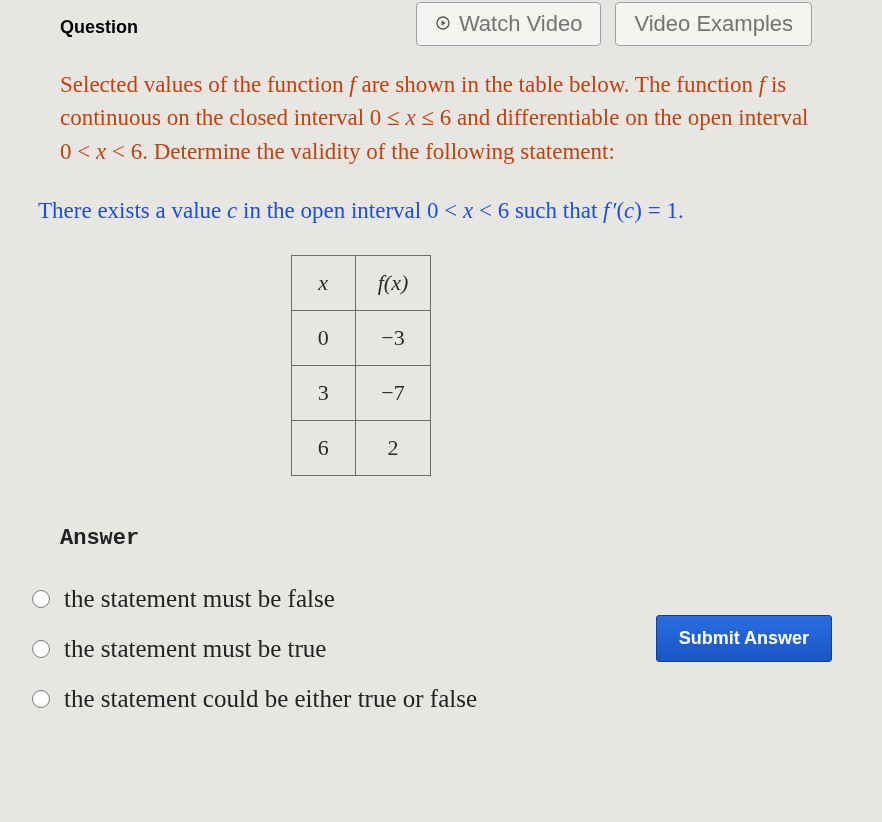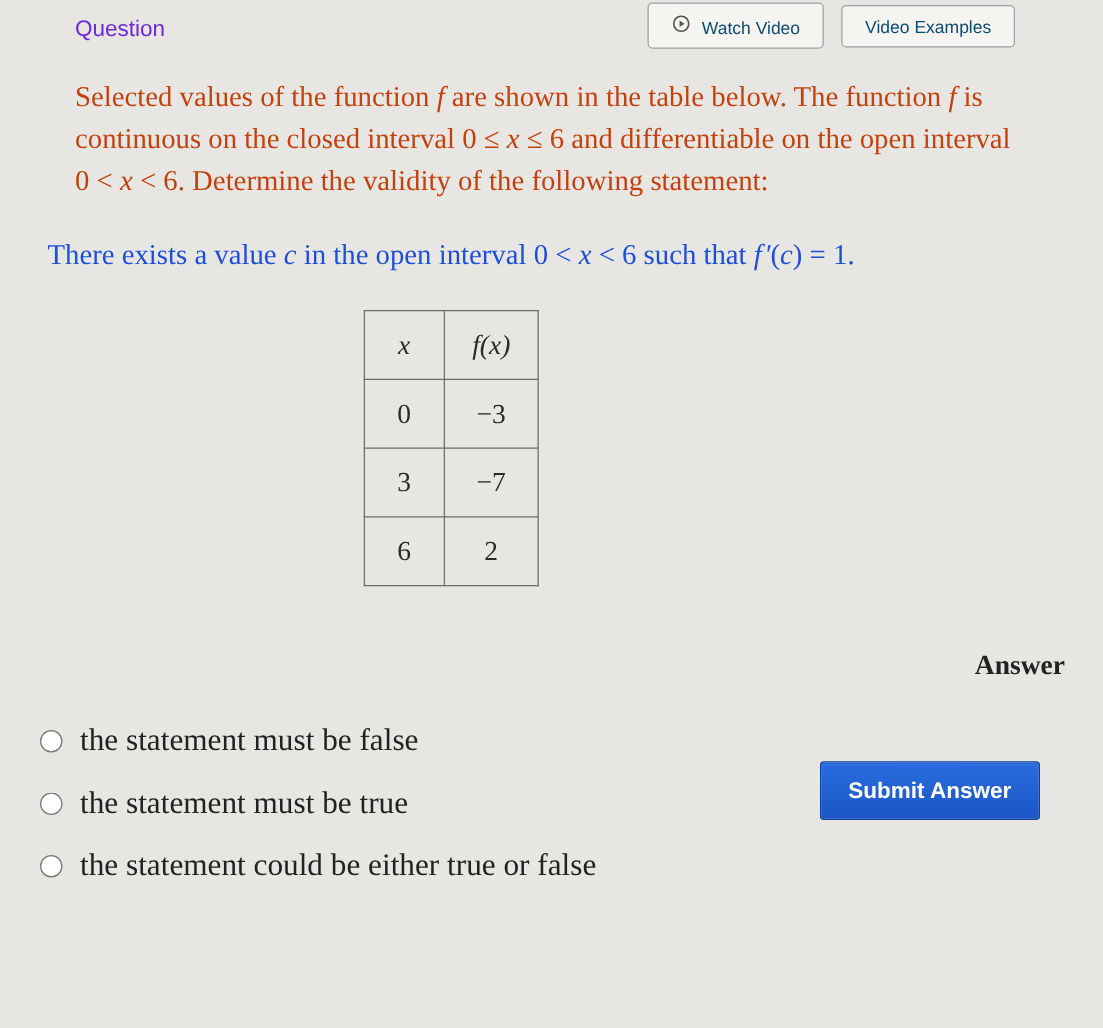--- a/index.html
+++ b/index.html
@@ -17,34 +17,35 @@
     }
     .topbar {
       display: flex;
       justify-content: flex-end;
       gap: 14px;
       padding: 2px 40px 12px 0;
       align-items: center;
     }
     .top-label {
       font-size: 18px;
-      color: #6d28d9;
+      color: #000000;
       font-family: Arial, sans-serif;
       padding-top: 6px;
+      font-weight: bold;
     }
     .top-btn {
       border: 1px solid #9aa0a6;
       background: #f5f4f1;
       border-radius: 4px;
       padding: 8px 18px;
-      font-size: 14px;
-      color: #0c4a6e;
+      font-size: 22px;
+      color: #737373;
       font-family: Arial, sans-serif;
       display: flex;
-      align-items: flex-end;
+      align-items: center;
       gap: 8px;
     }
     .play-icon-svg { width: 16px; height: 16px; flex-shrink: 0; }
     .problem-text {
       font-size: 23px;
       line-height: 1.45;
       color: #c2410c;
       margin: 10px 30px 26px 30px;
     }
     .statement-text {
@@ -74,23 +75,22 @@
     }
     table.data th {
       font-weight: normal;
       font-style: italic;
     }
     table.data td { font-family: 'Times New Roman', serif; }
     .answer-heading {
       font-size: 22px;
       font-weight: bold;
       margin: 0 0 34px 30px;
-      font-family: Liberation Serif, serif;
+      font-family: Liberation Mono, monospace;
       color: #222;
-      text-align: right;
     }
     .choices {
       margin-left: 2px;
     }
     .choice {
       display: flex;
       align-items: center;
       gap: 14px;
       font-size: 25px;
       margin-bottom: 22px;

